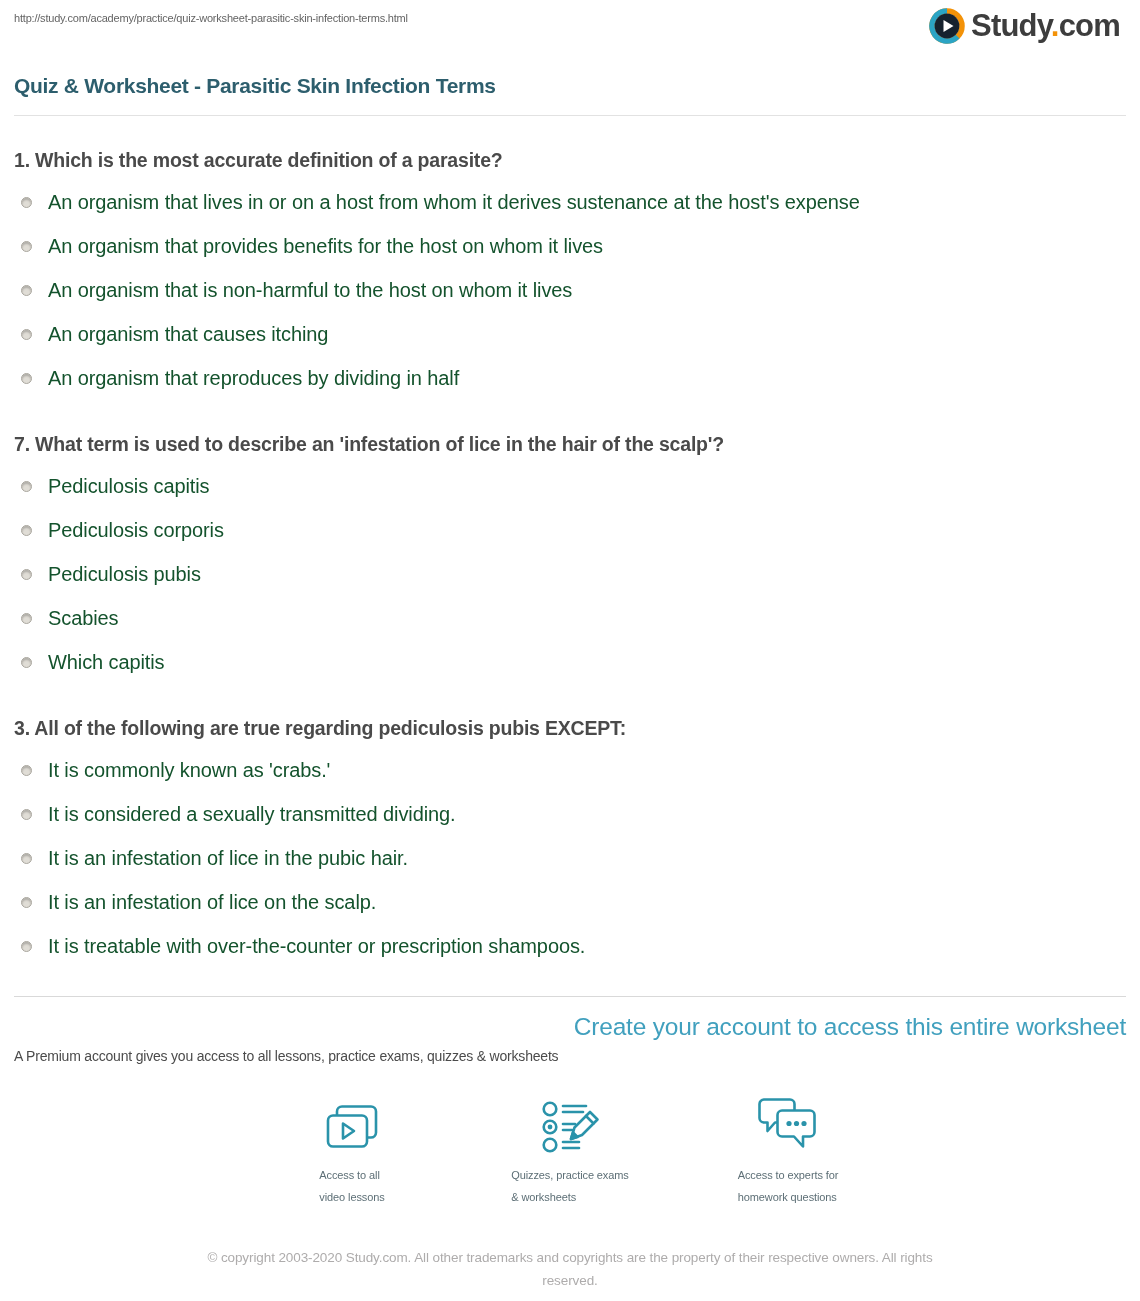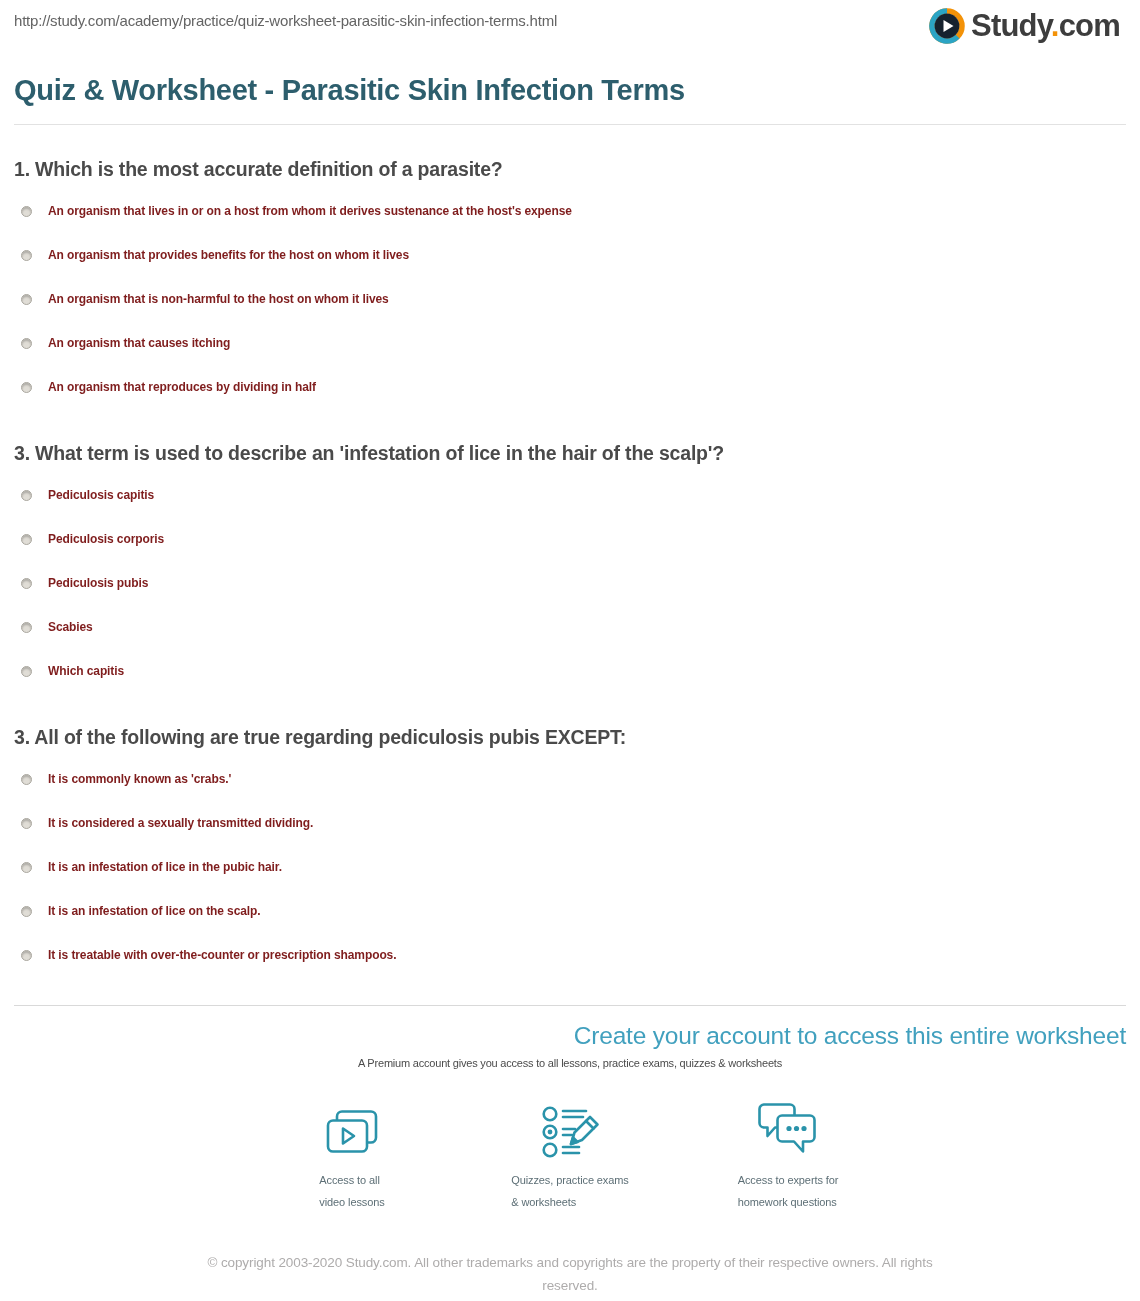--- a/index.html
+++ b/index.html
@@ -10,57 +10,57 @@
     overflow: hidden;
     font-family: "Liberation Sans", sans-serif;
     position: relative;
   }
   .page { padding: 0 14px; }
 
   
   .header { position: relative; height: 58px; }
   .url-text {
     position: absolute; left: 0; top: 12px;
-    font-size: 15px; color: #646464; letter-spacing: -0.2px;
+    font-size: 11px; color: #646464; letter-spacing: -0.2px;
   }
   .logo { position: absolute; right: 6px; top: 7px; display: flex; align-items: center; }
   .logo-icon { width: 38px; height: 38px; margin-right: 5px; }
   .logo-text { font-size: 31px; font-weight: 700; color: #3d3d3d; letter-spacing: -0.8px; }
   .logo-dot { color: #f39208; }
 
   
   .page-title {
     margin-top: 16px;
-    font-size: 29px; font-weight: 700; color: #2d5e6d;
+    font-size: 21px; font-weight: 700; color: #2d5e6d;
     letter-spacing: -0.3px;
   }
   .divider { border: none; border-top: 1px solid #e2e2e2; margin-top: 17px; }
 
   
   .question { margin-top: 32px; }
   .q-heading { font-size: 19.5px; font-weight: 700; color: #4a4a4a; line-height: 24px; letter-spacing: -0.2px; }
   .options { margin-top: 8px; }
   .option { display: flex; align-items: center; height: 44px; cursor: pointer; }
   .radio {
     width: 11px; height: 11px; border-radius: 50%;
     background: #e0ddd6; border: 1px solid #aaa79f;
     box-shadow: inset 0 2px 2px rgba(0,0,0,0.22);
     margin-left: 7px; margin-right: 16px; flex: none;
   }
-  .option-label { font-size: 12px; color: #7f1d1d; letter-spacing: -0.1px; font-weight: bold; }
+  .option-label { font-size: 20px; color: #14532d; letter-spacing: -0.1px; }
 
   
   .signup-divider { border: none; border-top: 1px solid #d9d9d9; margin-top: 28px; }
   .signup-heading {
     margin-top: 16px; text-align: right;
     font-size: 24.5px; font-weight: 400; color: #41a0be; letter-spacing: -0.2px;
   }
   .signup-subheading {
-    margin-top: 7px; text-align: center;
-    font-size: 11px; color: #4b4b4b; letter-spacing: -0.2px;
+    margin-top: 7px; text-align: left;
+    font-size: 14px; color: #4b4b4b; letter-spacing: -0.2px;
   }
   .features { display: flex; justify-content: center; margin-top: 31px; }
   .feature { width: 218px; display: flex; flex-direction: column; align-items: center; }
   .feature-icon { height: 60px; display: flex; align-items: flex-end; justify-content: center; }
   .feature-label {
     margin-top: 9px; 
     font-size: 11px; color: #5d6f76; line-height: 22px; letter-spacing: -0.1px;
   }
 
   
@@ -113,21 +113,21 @@
         <span class="option-label">An organism that causes itching</span>
       </div>
       <div class="option">
         <span class="radio"></span>
         <span class="option-label">An organism that reproduces by dividing in half</span>
       </div>
     </div>
   </div>
 
   <div class="question">
-    <div class="q-heading">3. What term is used to describe an 'infestation of lice in the hair of the scalp'?</div>
+    <div class="q-heading">7. What term is used to describe an 'infestation of lice in the hair of the scalp'?</div>
     <div class="options">
       <div class="option">
         <span class="radio"></span>
         <span class="option-label">Pediculosis capitis</span>
       </div>
       <div class="option">
         <span class="radio"></span>
         <span class="option-label">Pediculosis corporis</span>
       </div>
       <div class="option">

